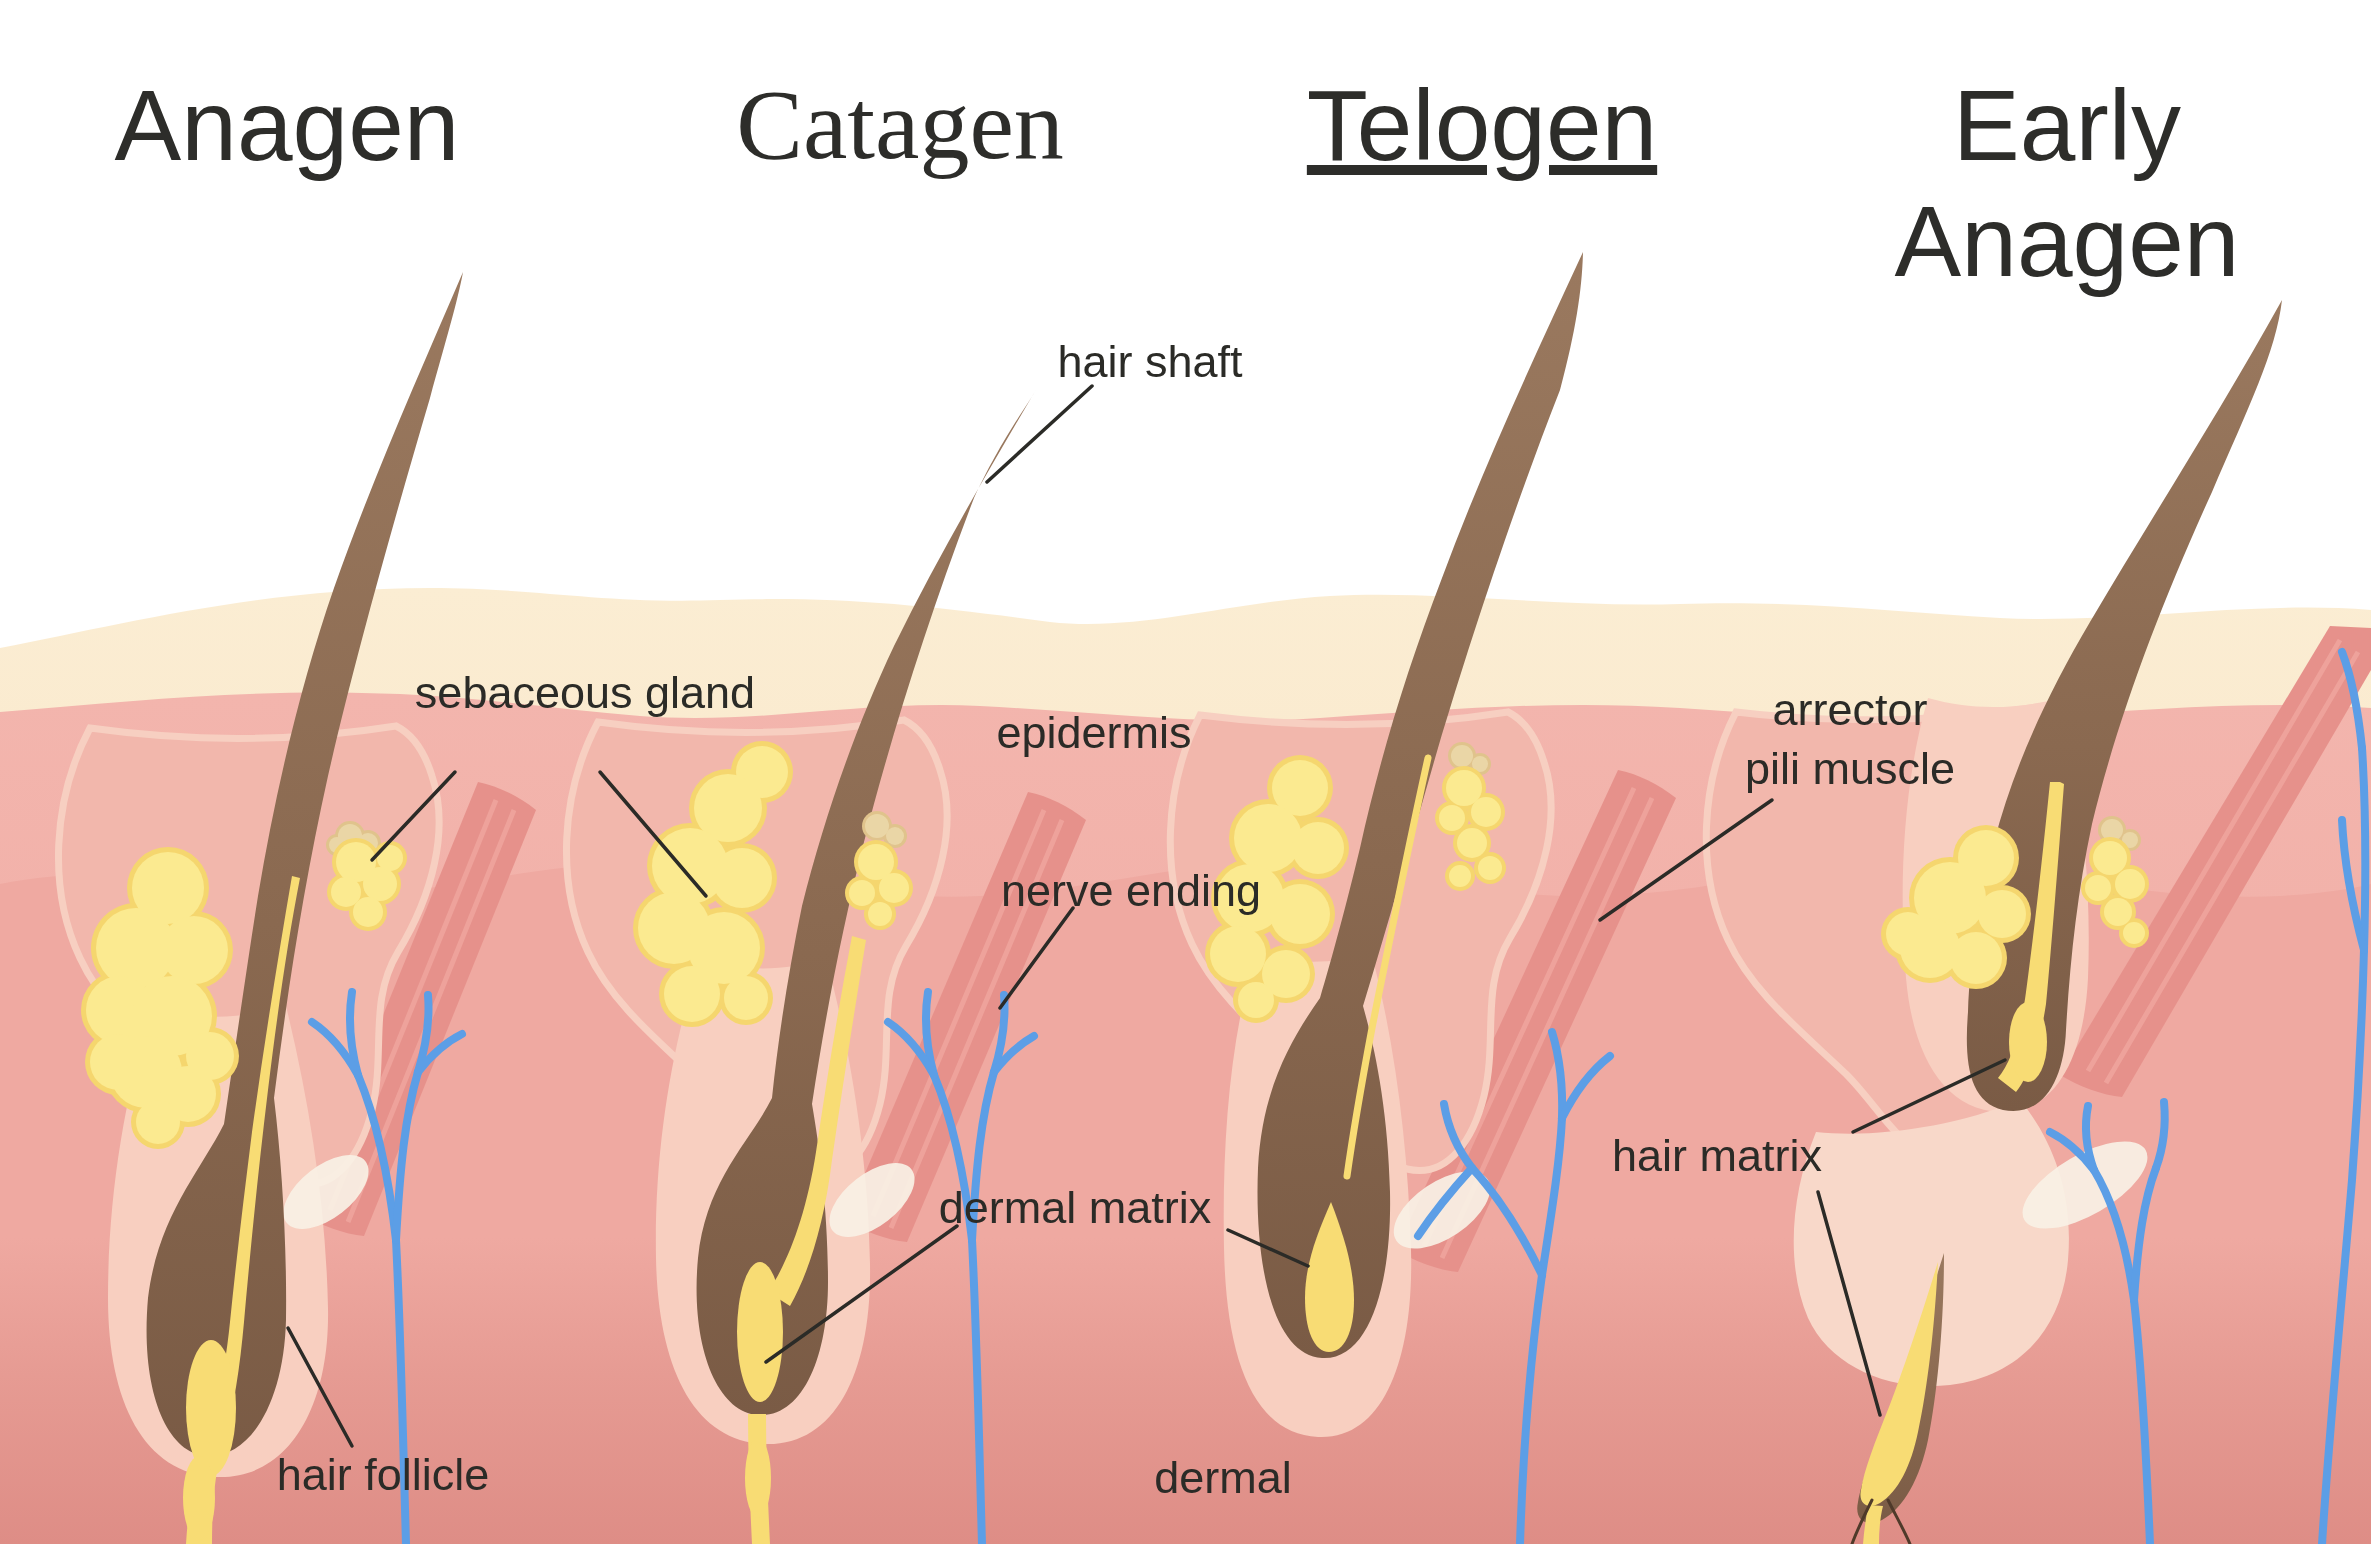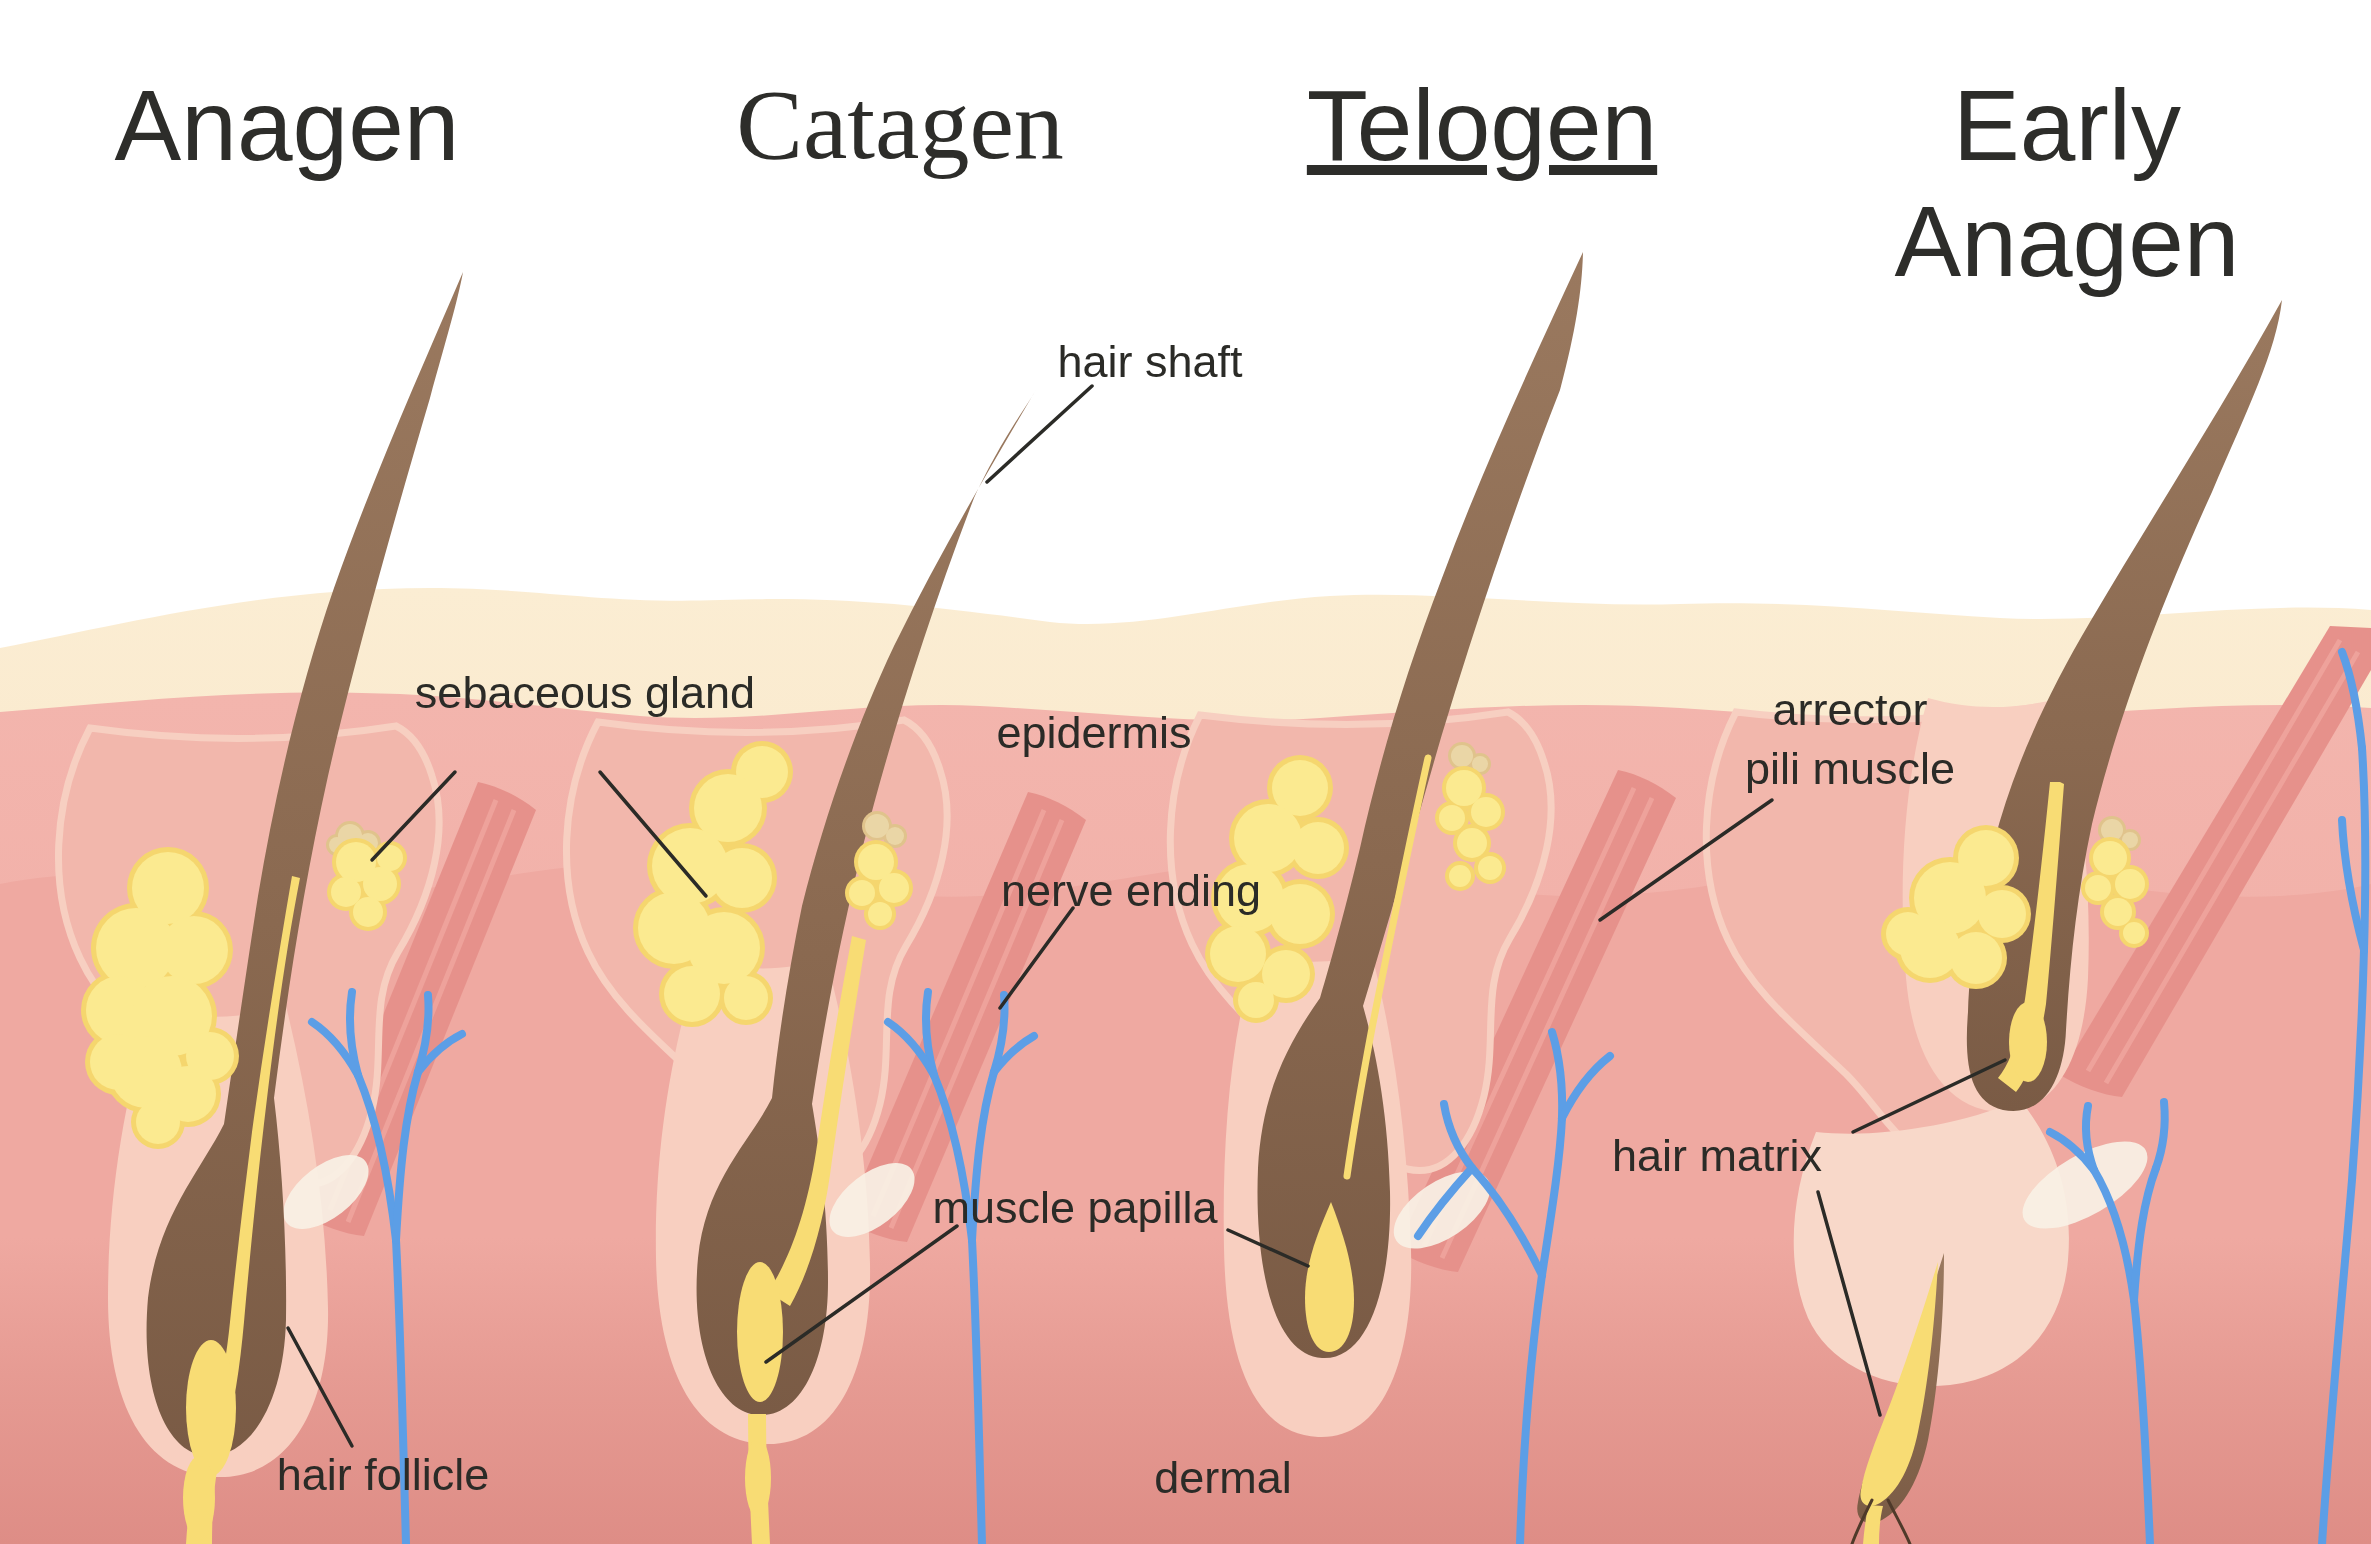--- a/index.html
+++ b/index.html
@@ -416,18 +416,18 @@
   </div>
 
   <div class="anno" style="left:1150px;top:333px;">hair shaft</div>
   <div class="anno" style="left:572px;top:664px;margin-left:13px;">sebaceous gland</div>
   <div class="anno" style="left:1094px;top:704px;">epidermis</div>
   <div class="anno" style="left:1850px;top:681px;">
     <div>arrector</div>
     <div>pili muscle</div>
   </div>
   <div class="anno" style="left:1131px;top:862px;">nerve ending</div>
-  <div class="anno" style="left:1075px;top:1179px;">muscle papilla</div>
+  <div class="anno" style="left:1075px;top:1179px;">dermal matrix</div>
   <div class="anno" style="left:1717px;top:1127px;">hair matrix</div>
   <div class="anno" style="left:383px;top:1446px;">hair follicle</div>
   <div class="anno" style="left:1223px;top:1449px;">dermal</div>
 
 </div>
 
 </body></html>

